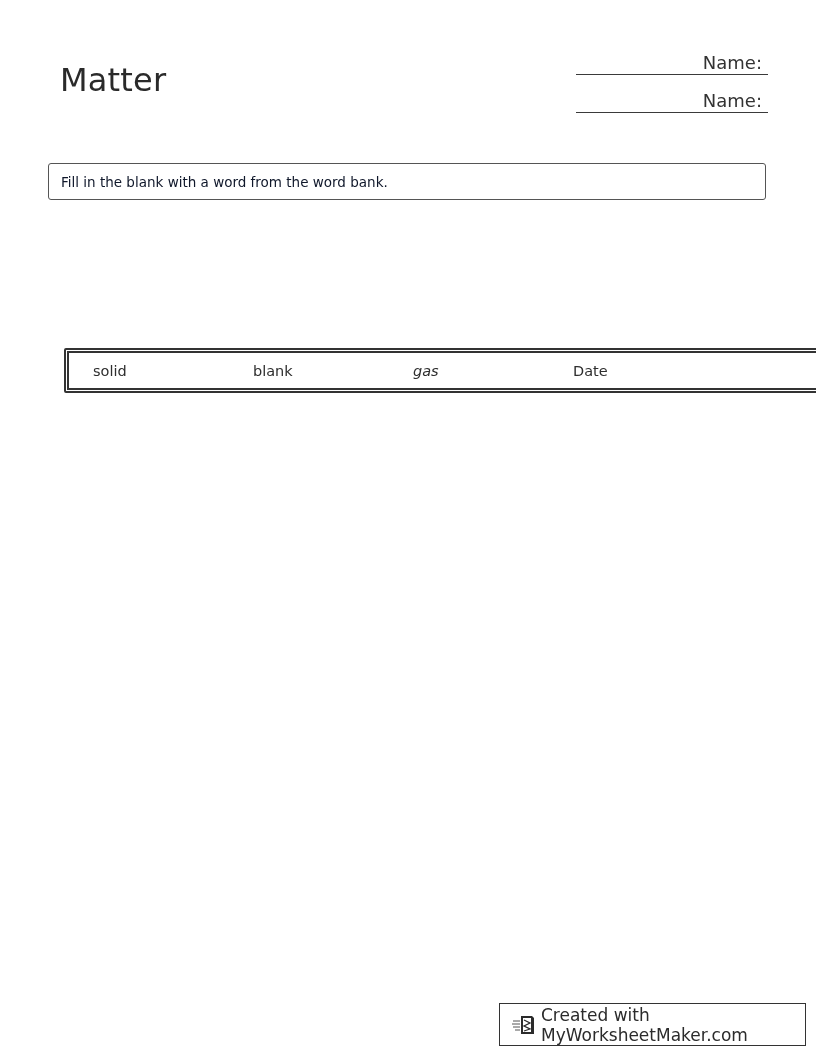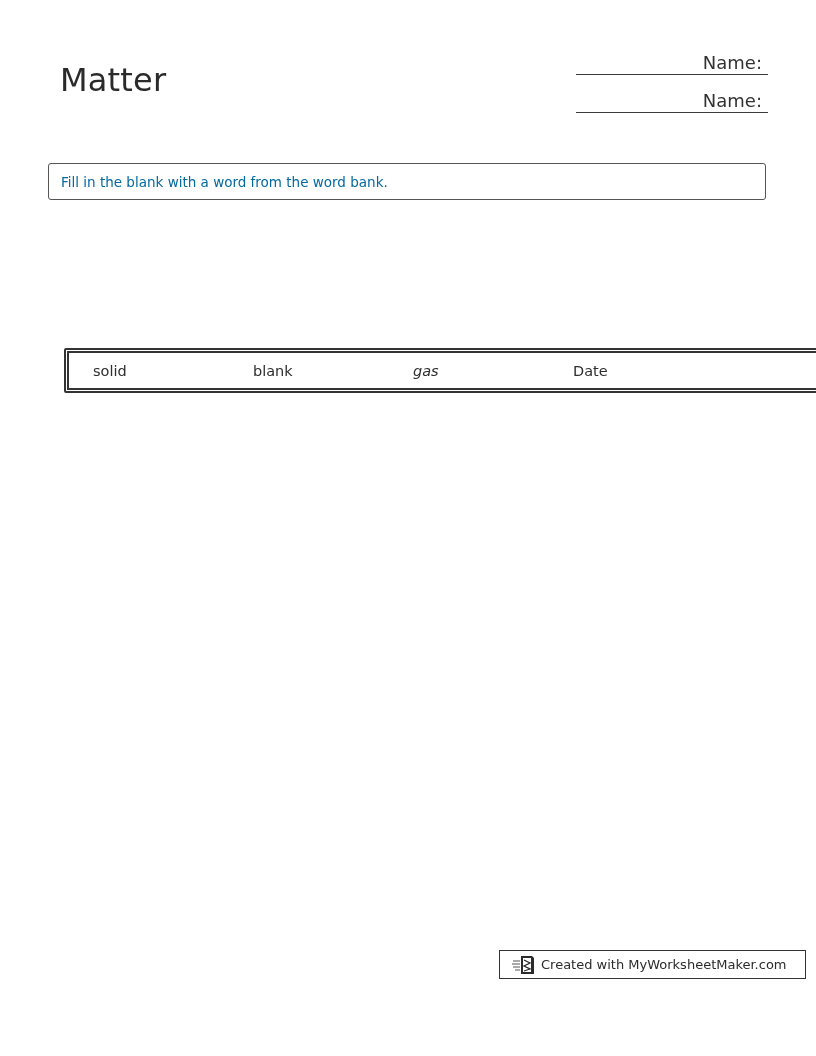--- a/index.html
+++ b/index.html
@@ -55,21 +55,21 @@
       top: 163px;
       width: 718px;
       height: 37px;
       box-sizing: border-box;
       border: 1.5px solid #555;
       border-radius: 3px;
       padding: 0 12px;
       display: flex;
       align-items: center;
       font-size: 13.5px;
-      color: #0369a1;
+      color: #0f172a;
     }
 
     .word-bank {
       position: absolute;
       left: 64px;
       top: 348px;
       width: 770px;
       height: 45px;
       box-sizing: border-box;
       border: 3px double #333;
@@ -91,29 +91,29 @@
       color: #2e2e2e;
     }
     .word-0 { left: 24px; }
     .word-1 { left: 184px; }
     .word-2 { left: 344px; font-style: italic; }
     .word-3 { left: 504px; }
 
     .footer-badge {
       position: absolute;
       left: 499px;
-      top: 950px;
+      top: 1003px;
       width: 307px;
-      height: 29px;
+      height: 43px;
       box-sizing: border-box;
       border: 1.5px solid #333;
       display: flex;
       align-items: center;
       padding-left: 12px;
-      font-size: 13px;
+      font-size: 17px;
       color: #2b2b2b;
     }
     .logo-icon {
       width: 24px;
       height: 22px;
       margin-right: 5px;
       display: inline-block;
     }
   </style>
 </head>

